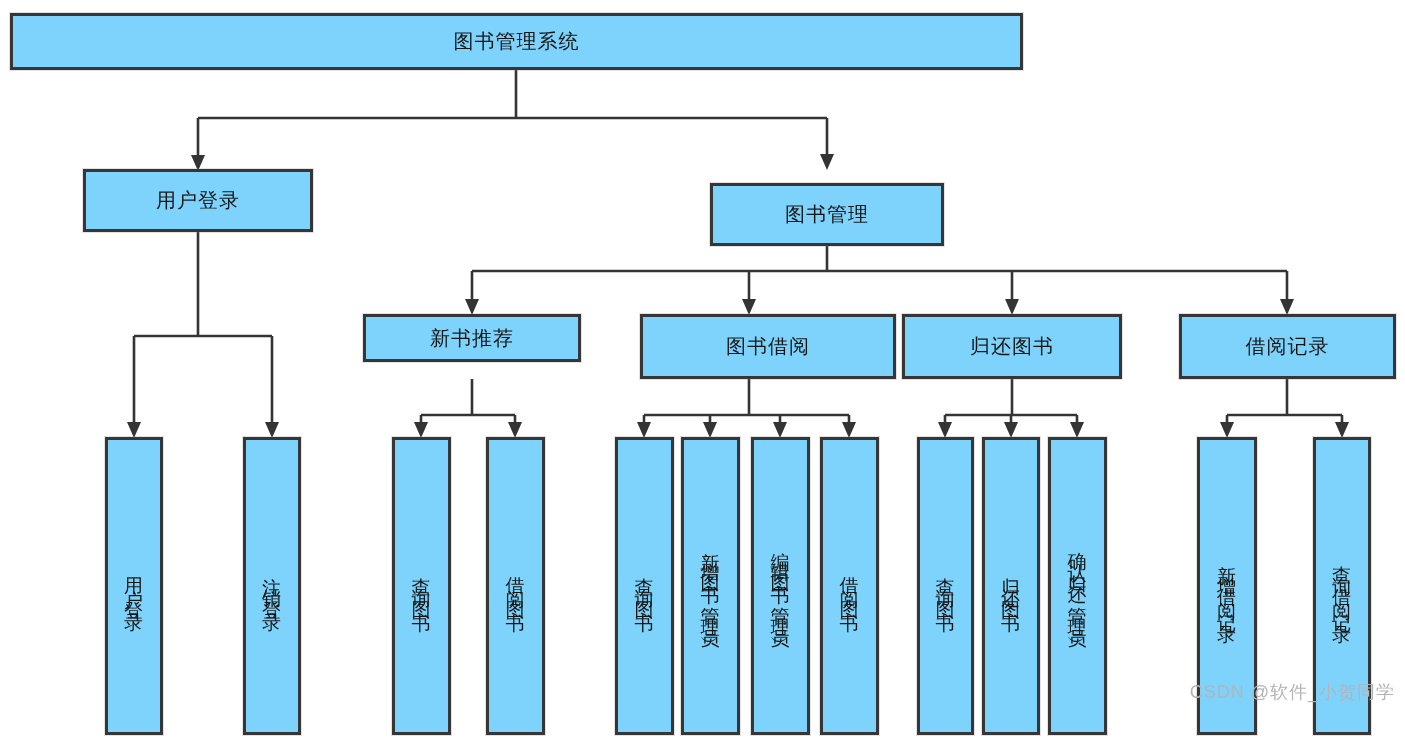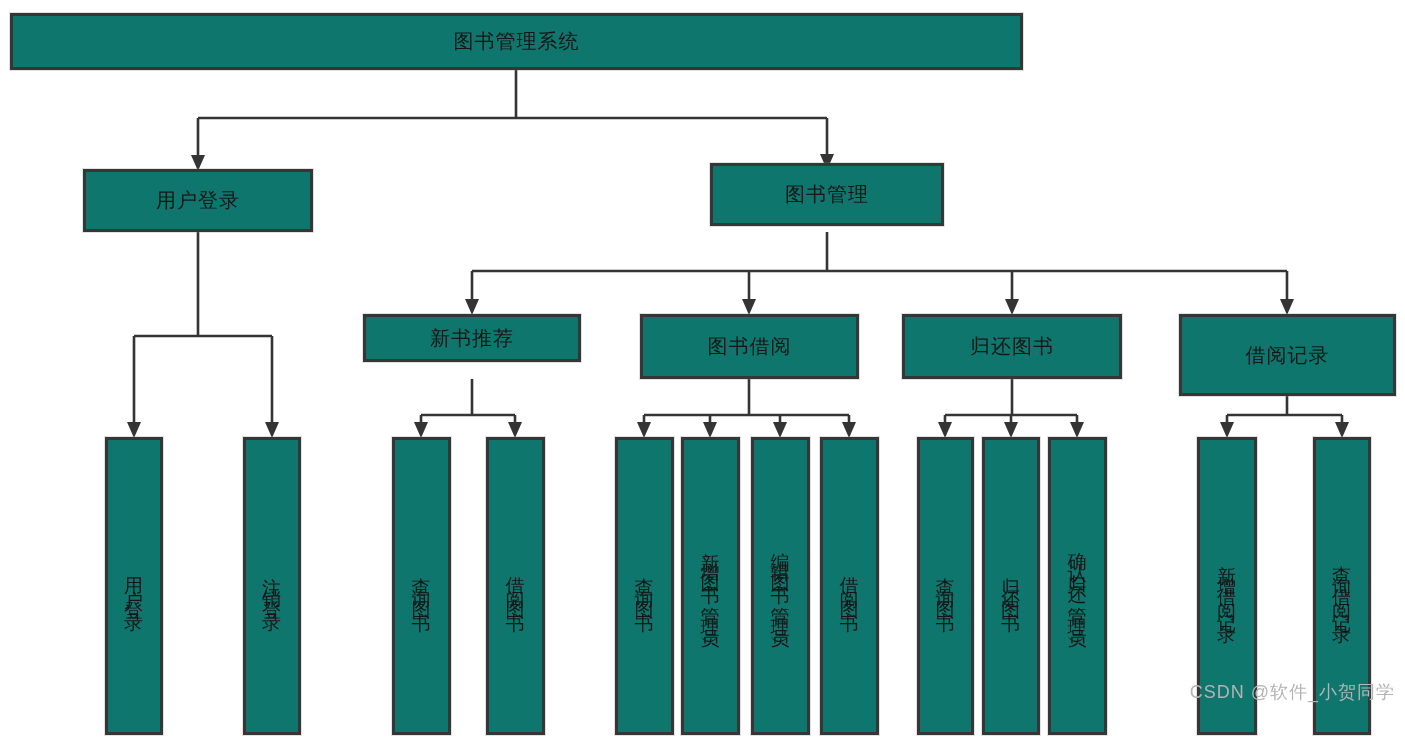--- a/index.html
+++ b/index.html
@@ -17,21 +17,21 @@
   }
   svg.connectors {
     position: absolute;
     left: 0; top: 0;
     width: 1405px;
     height: 747px;
   }
   .node {
     position: absolute;
     box-sizing: border-box;
-    background: #0f766e;
+    background: #7dd3fc;
     border: 3px solid #363636;
     box-shadow: 0 0 0 1px rgba(140,140,140,0.25);
     display: flex;
     align-items: center;
     justify-content: center;
     color: #161616;
   }
   .node.h {
     font-size: 20px;
     letter-spacing: 1px;
@@ -103,34 +103,34 @@
     </g>
   </svg>
 
   <div class="node h" style="left:10px; top:13px; width:1013px; height:57px;">
     <span>图书管理系统</span>
   </div>
 
   <div class="node h" style="left:83px; top:169px; width:230px; height:63px;">
     <span>用户登录</span>
   </div>
-  <div class="node h" style="left:710px; top:163px; width:234px; height:63px;">
+  <div class="node h" style="left:710px; top:183px; width:234px; height:63px;">
     <span>图书管理</span>
   </div>
 
   <div class="node h" style="left:363px; top:314px; width:218px; height:48px;">
     <span>新书推荐</span>
   </div>
-  <div class="node h" style="left:640px; top:314px; width:219px; height:65px;">
+  <div class="node h" style="left:640px; top:314px; width:256px; height:65px;">
     <span>图书借阅</span>
   </div>
   <div class="node h" style="left:902px; top:314px; width:220px; height:65px;">
     <span>归还图书</span>
   </div>
-  <div class="node h" style="left:1179px; top:314px; width:217px; height:82px;">
+  <div class="node h" style="left:1179px; top:314px; width:217px; height:65px;">
     <span>借阅记录</span>
   </div>
 
   <div class="node v" style="left:105px; top:437px; width:58px; height:298px;">
     <span>用户登录</span>
   </div>
   <div class="node v" style="left:243px; top:437px; width:58px; height:298px;">
     <span>注销登录</span>
   </div>
 

